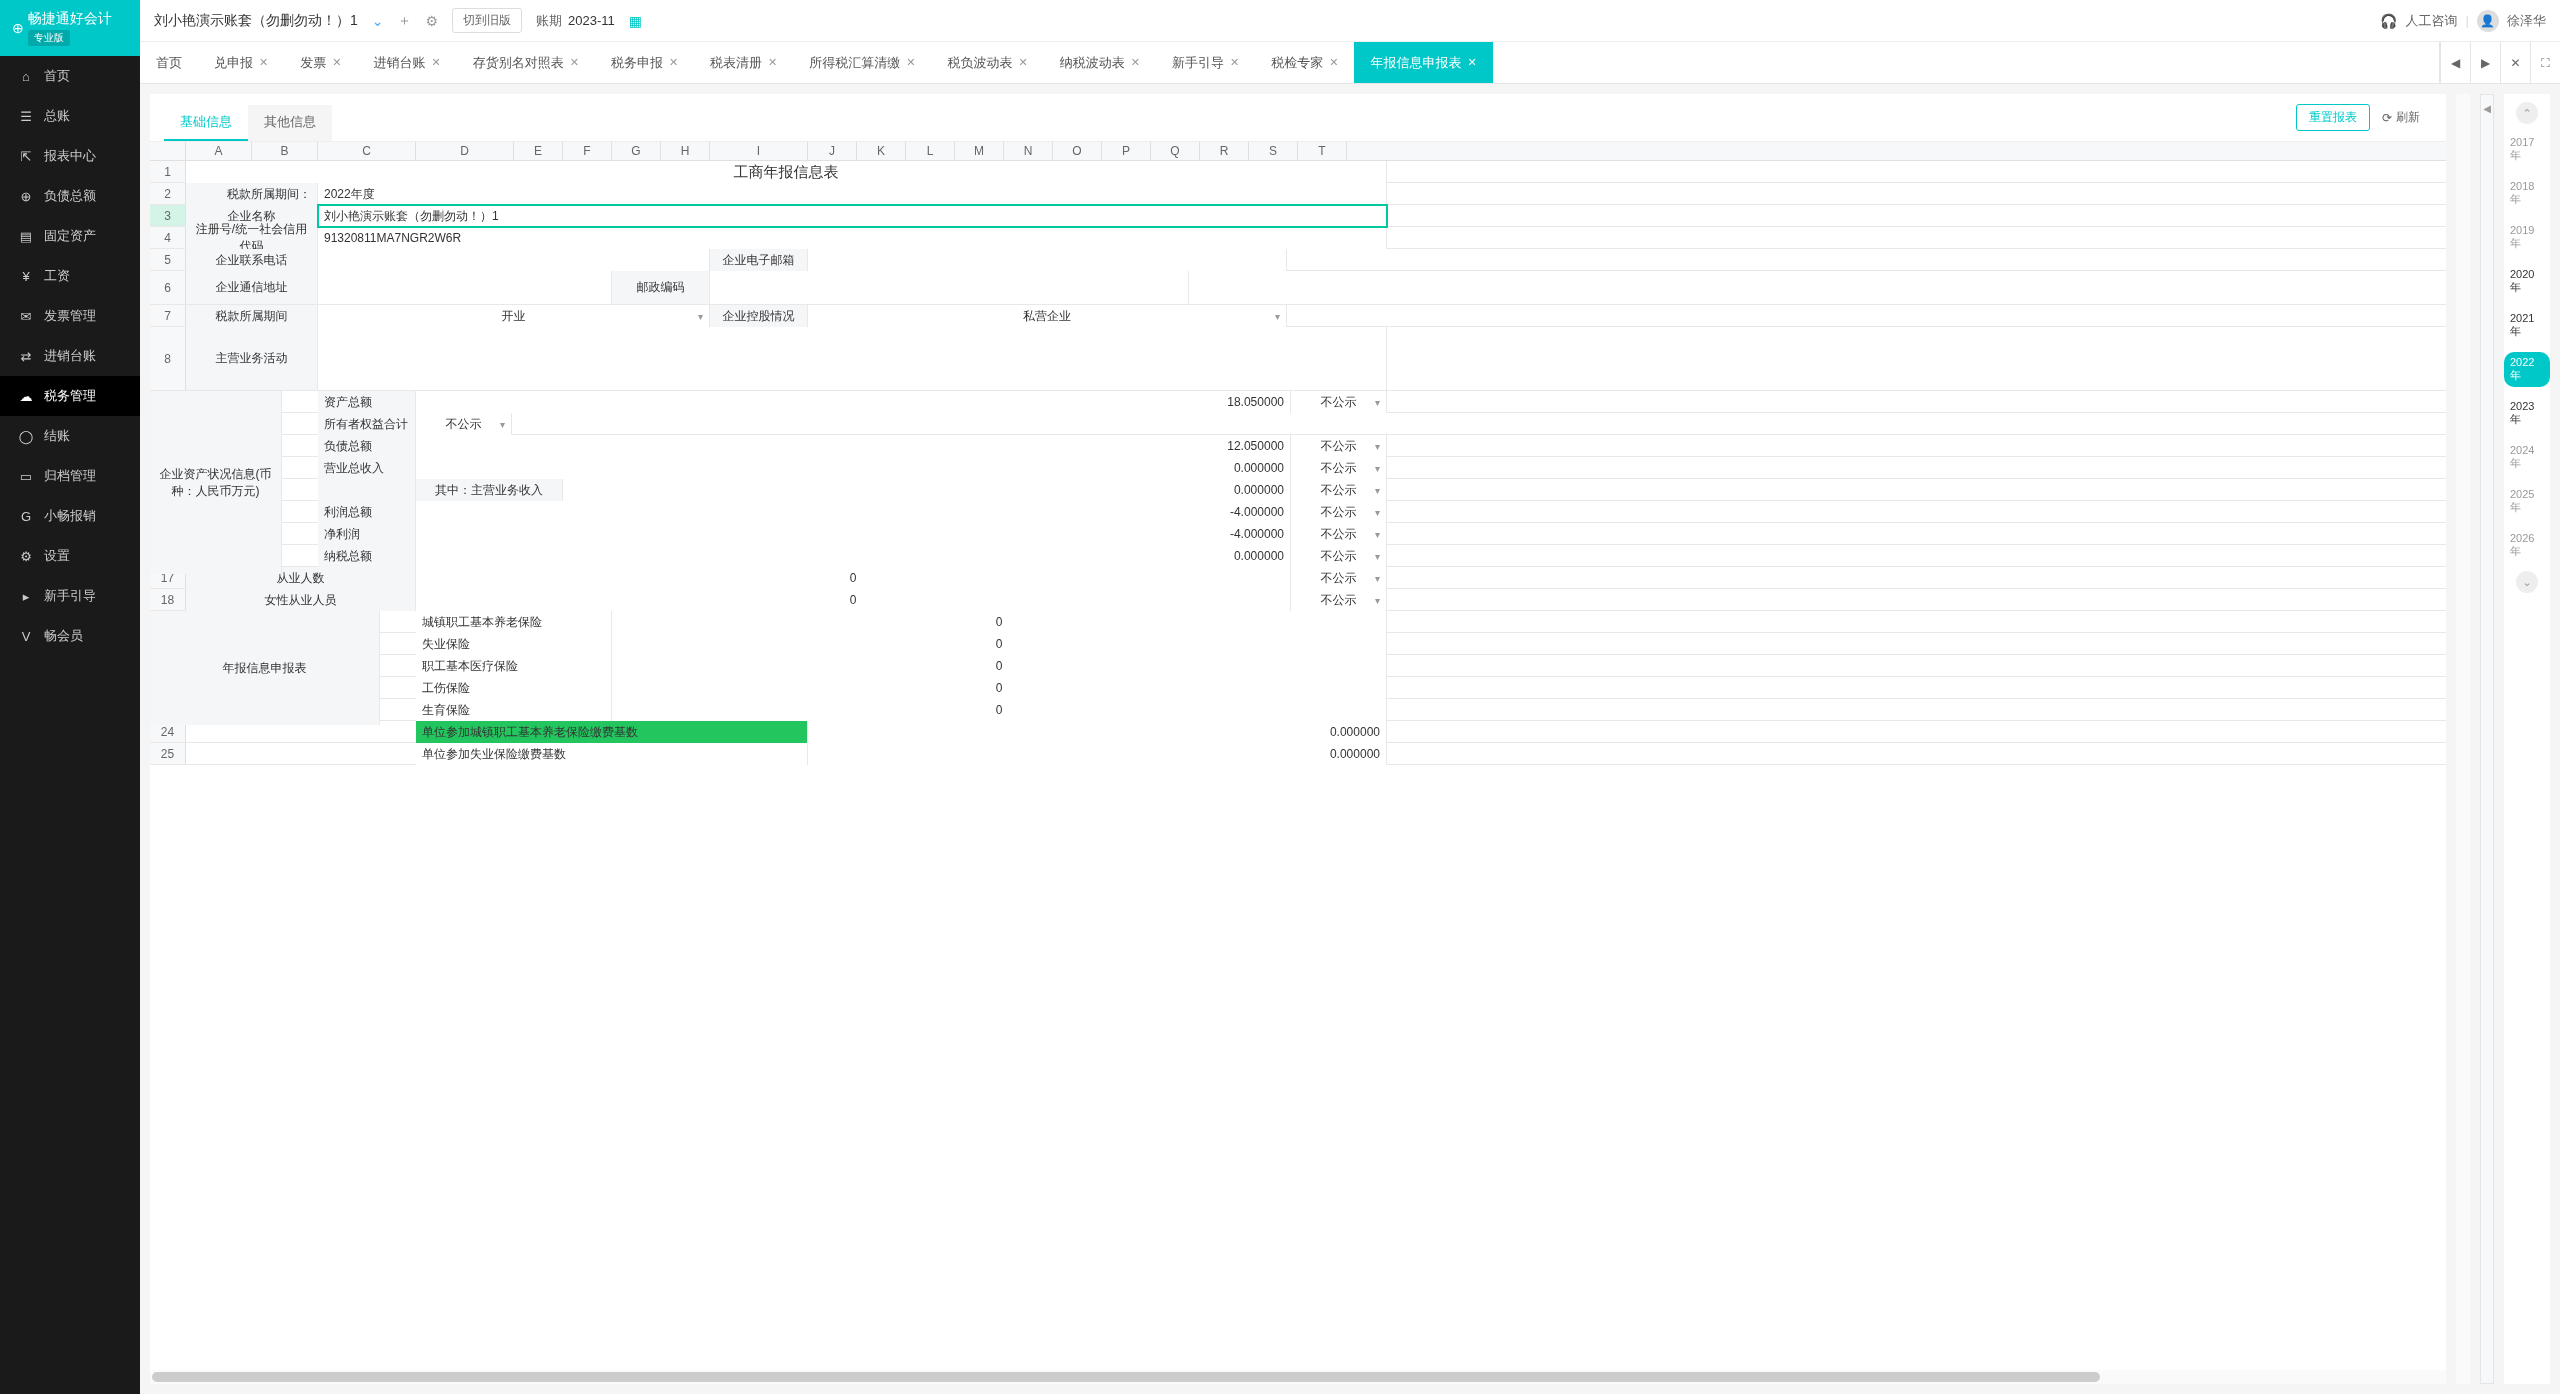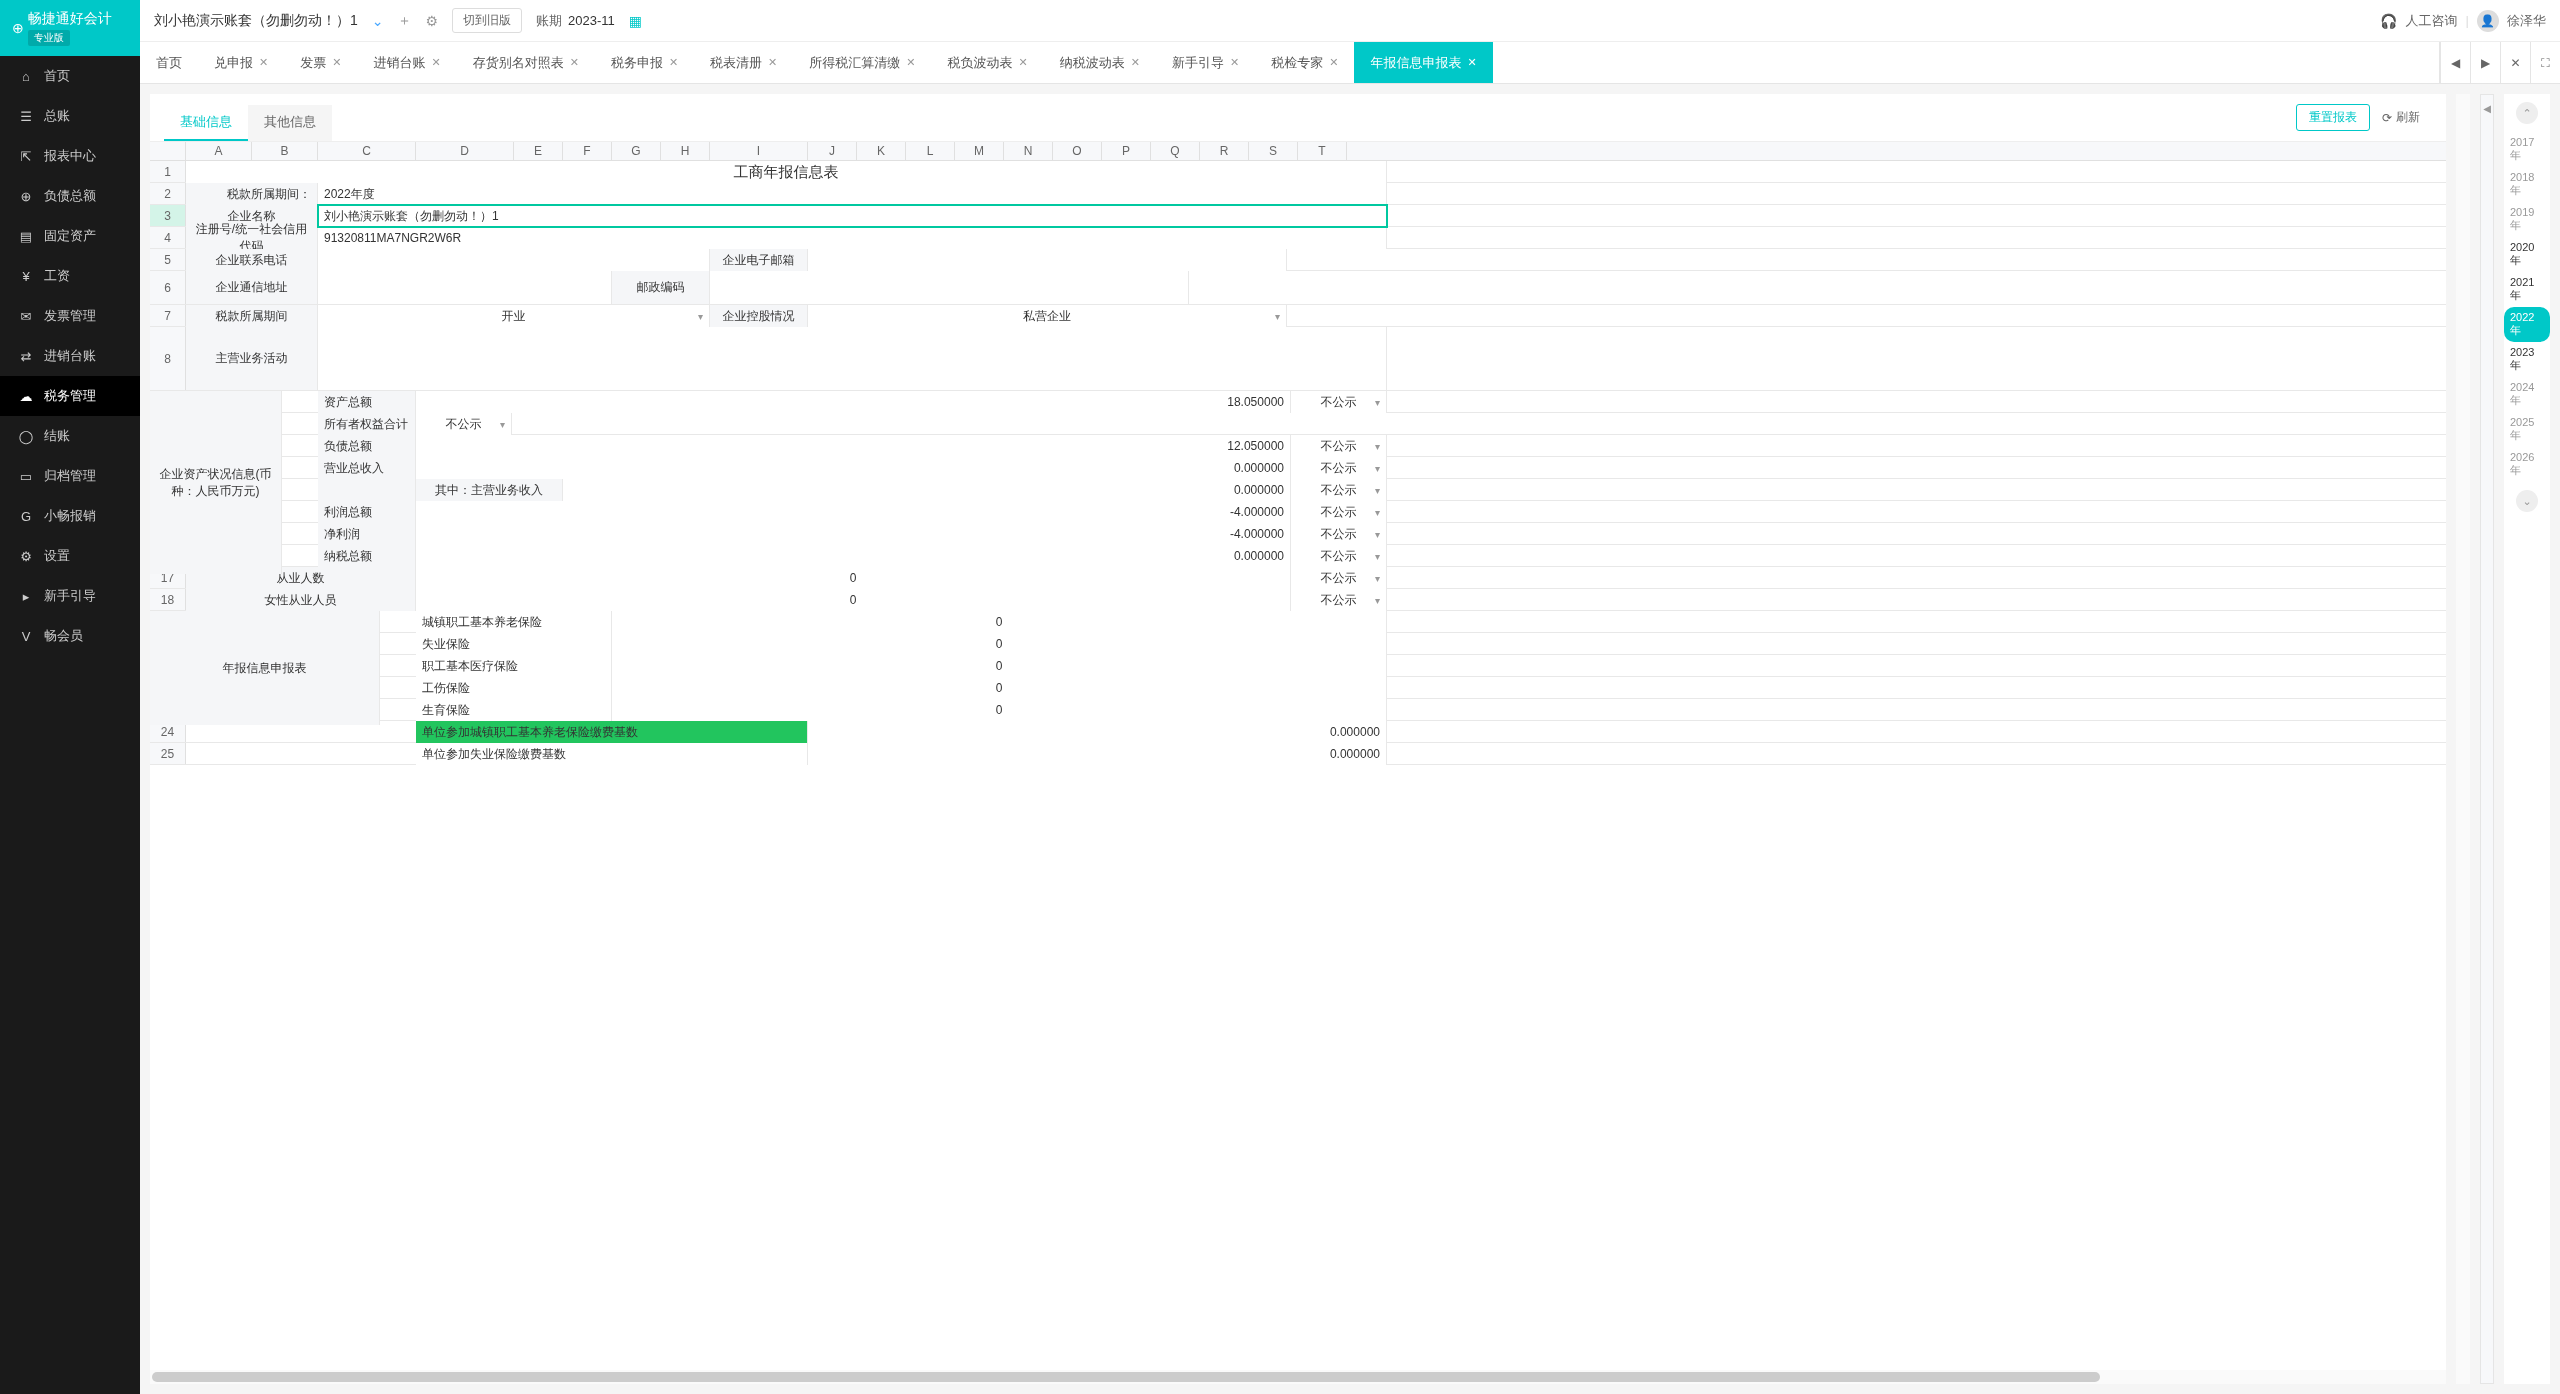--- a/index.html
+++ b/index.html
@@ -436,21 +436,21 @@
             </div>
         </div>
         <div class="scroll-track-h">
             <div class="scroll-thumb-h"></div>
           </div>
       </div>
       <div class="scroll-track-v"></div>
       <div class="year-collapse">◀</div>
       <div class="year-panel">
         <div class="year-btn">⌃</div>
-        <div id="year-list" style="display:flex;flex-direction:column;gap:0;">
+        <div id="year-list" style="display:flex;flex-direction:column;gap:9px;">
             <div class="year-item">2017年</div>
             <div class="year-item">2018年</div>
             <div class="year-item">2019年</div>
             <div class="year-item enabled">2020年</div>
             <div class="year-item enabled">2021年</div>
             <div class="year-item active">2022年</div>
             <div class="year-item enabled">2023年</div>
             <div class="year-item">2024年</div>
             <div class="year-item">2025年</div>
             <div class="year-item">2026年</div>

